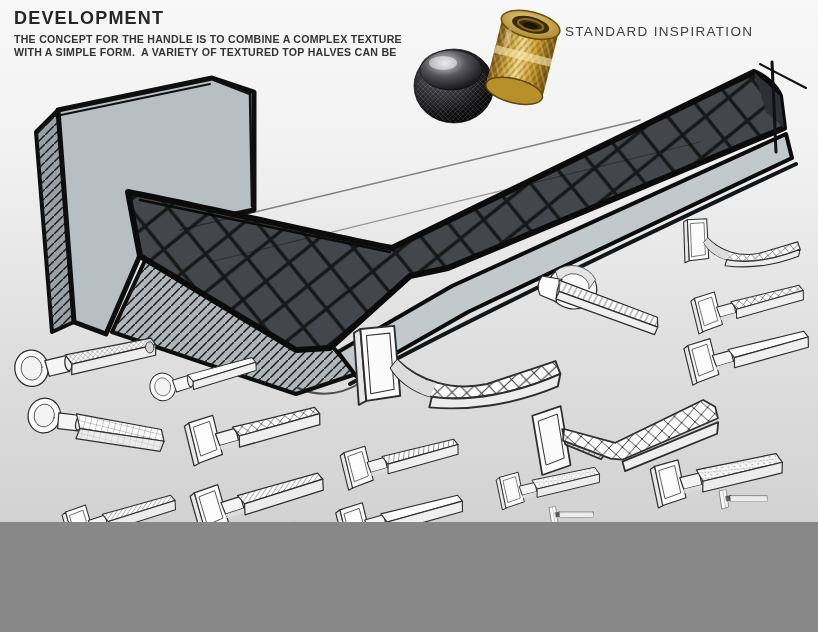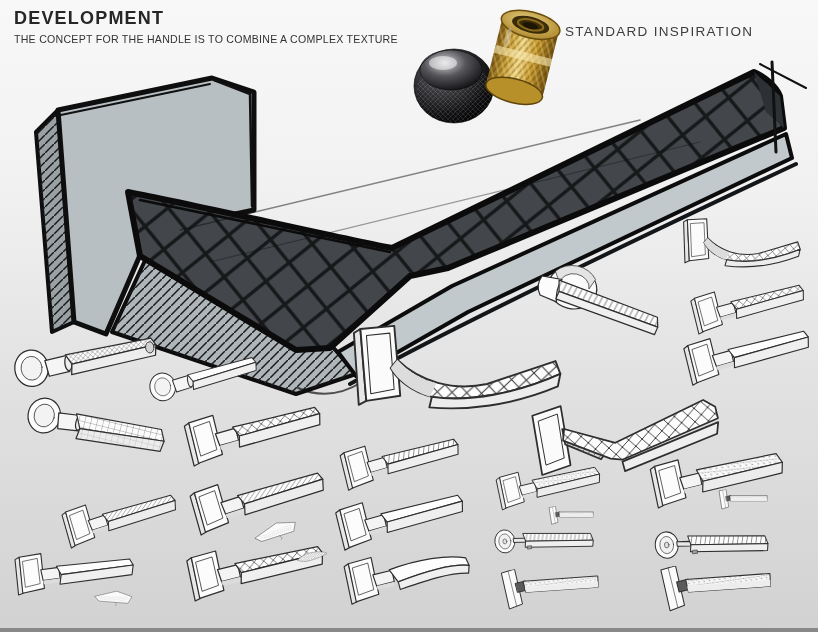--- a/index.html
+++ b/index.html
@@ -1,21 +1,21 @@
 <!DOCTYPE html>
 <html><head>
 <meta charset="utf-8">
 <style>
   html,body{margin:0;padding:0;}
   body{font-family:"Liberation Sans",sans-serif;background:#888;}
-  #page{position:relative;width:818px;height:628px;overflow:hidden;
+  #page{position:relative;width:818px;height:522px;overflow:hidden;
         background:linear-gradient(180deg,#f8f8f8 0%,#f1f1f1 30%,#e2e2e2 60%,#d2d2d2 100%);}
   .abs{position:absolute;}
   #title{left:14px;top:8px;font-size:18px;font-weight:bold;letter-spacing:1.2px;color:#262626;}
-  #bodytext{left:14px;top:33px;font-size:10.6px;line-height:13px;letter-spacing:.25px;color:#333;font-weight:400;}
+  #bodytext{left:14px;top:33px;font-size:10.6px;line-height:13px;letter-spacing:.25px;color:#333;font-weight:700;}
   #bodytext span{display:block;white-space:pre;}
   #material-label{left:565px;top:24px;font-size:13.5px;letter-spacing:1.3px;color:#3d3d3d;}
   svg{display:block;}
   .thumb{position:absolute;}
   #main-sketch{left:0;top:0;}
   #photo-knob{left:408px;top:34px;}
   #photo-insert{left:473px;top:2px;transform:rotate(14deg);}
 </style>
 </head>
 <body>
@@ -269,20 +269,21 @@
       <path d="M772,62L776,152" stroke="#111" stroke-width="3" fill="none"></path>
       <path d="M180,230L640,120" stroke="#111" stroke-width="1.5" fill="none" opacity=".5"></path>
       <path d="M210,262L700,142" stroke="#111" stroke-width="1.2" fill="none" opacity=".4"></path>
       <path d="M298,388Q330,402 362,382" stroke="#111" stroke-width="2" fill="none" opacity=".7"></path>
     </g>
   </svg>
 
   <div id="title" class="abs">DEVELOPMENT</div>
   <div id="bodytext" class="abs">
     <span>THE CONCEPT FOR THE HANDLE IS TO COMBINE A COMPLEX TEXTURE</span>
+    <span>WITH A SIMPLE FORM.  A VARIETY OF TEXTURED TOP HALVES CAN BE</span>
   </div>
   <div id="material-label" class="abs">STANDARD INSPIRATION</div>
 
   <svg id="photo-knob" class="abs" width="92" height="92" viewBox="0 0 92 92">
     <ellipse cx="46" cy="52" rx="40" ry="37" fill="url(#gKnob)"></ellipse>
     <ellipse cx="46" cy="58" rx="38" ry="30" fill="url(#pKnurlK)"></ellipse>
     <ellipse cx="43" cy="36" rx="31" ry="20" fill="url(#gDome)" stroke="#000" stroke-width=".5"></ellipse>
     <ellipse cx="35" cy="29" rx="14" ry="7" fill="#fff" opacity=".5"></ellipse>
     <ellipse cx="46" cy="52" rx="40" ry="37" fill="none" stroke="#000" opacity=".6"></ellipse>
   </svg>

